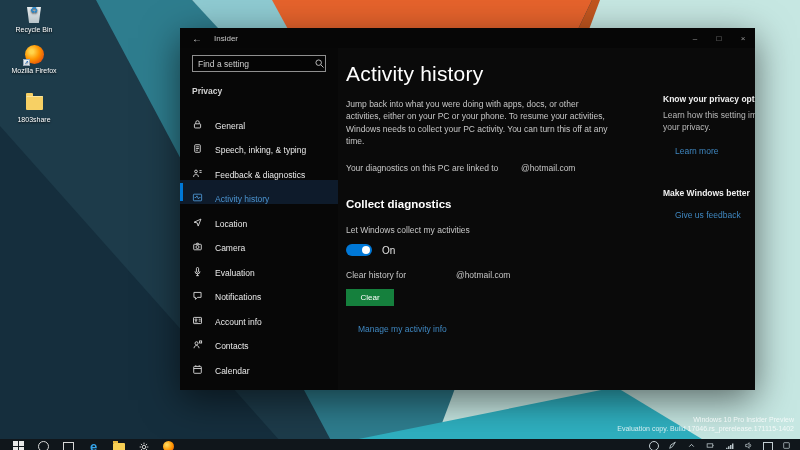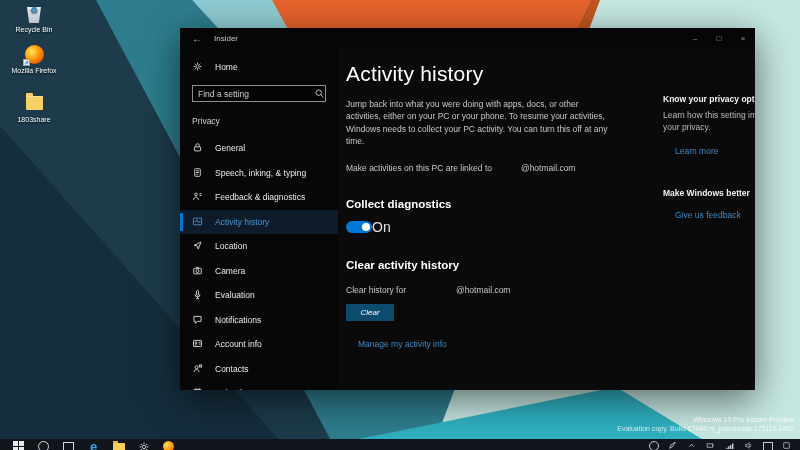--- a/index.html
+++ b/index.html
@@ -55,41 +55,41 @@
   .side-row.sel { background:#0e1b2b; color:#4b93cf; }
   .side-row.sel .ic { color:#4b93cf; }
   .side-row.sel::before { content:""; position:absolute; left:0; top:3px; bottom:3px; width:3px; background:#0078d7; }
   .home-row { height:24px; margin-bottom:6px; }
   .searchbox { margin:0 12px 14px 12px; height:17px; border:1px solid #8f8f8f; background:#050505;
                display:flex; align-items:center; }
   .searchbox input { flex:1; background:transparent; border:0; outline:none; color:#d6d6d6;
                      font-size:8.5px; padding:0 5px; font-family:inherit; }
   .searchbox input::placeholder { color:#cfcfcf; opacity:1; }
   .searchbox .mag { width:14px; color:#bdbdbd; flex:none; margin-right:3px; }
-  .side-section { padding-left:12px; font-size:8.5px; color:#d2d2d2; margin:4px 0 10px; }
-  .nav-list .side-row { height:24.5px; }
+  .side-section { padding-left:12px; font-size:8.5px; color:#d2d2d2; margin:4px 0 10px;font-weight:bold; }
+  .nav-list .side-row { height:24.5px;align-items:flex-end; }
   svg.sicon { width:11px; height:11px; display:block; }
 
   
   .content { flex:1; display:flex; padding:14px 0 0 8px; background:#0a0a0a; overflow:hidden; }
   .main-col { width:272px; flex:none; }
   .main-col h1 { font-size:21px; font-weight:300; letter-spacing:.2px; margin-bottom:12px; color:#fff; }
   .para { font-size:8.5px; line-height:1.45; color:#c7c7c7; width:262px; }
   .linked-row { position:relative; margin-top:16px; font-size:8.5px; color:#c7c7c7; height:11px; }
   .linked-row .acct { position:absolute; left:175px; top:0; color:#c7c7c7; }
   .subhead { font-size:11.5px; font-weight:700; color:#fff; margin-top:24px; }
   .toggle-label { font-size:8.5px; color:#c7c7c7; margin-top:15px; }
   .toggle-row { display:flex; align-items:center; margin-top:9px; }
   .toggle { width:26px; height:12px; border-radius:6px; background:#0078d7; position:relative; cursor:pointer; }
   .toggle .knob { position:absolute; right:2px; top:2px; width:8px; height:8px; border-radius:50%; background:#fff; }
-  .toggle-state { font-size:14px; color:#e2e2e2; }
+  .toggle-state { font-size:10px; color:#e2e2e2; margin-left:10px; }
   .clear-row { position:relative; margin-top:14px; font-size:8.5px; color:#c7c7c7; height:11px; }
   .clear-row .acct { position:absolute; left:110px; top:0; }
-  .btn { margin-top:8px; width:48px; height:17px; background:#0c4a6e; color:#fff; font-size:8px;
-         border:0; display:flex; align-items:center; justify-content:center; cursor:pointer; font-family:inherit;font-style:italic; }
+  .btn { margin-top:8px; width:48px; height:17px; background:#15803d; color:#fff; font-size:8px;
+         border:0; display:flex; align-items:center; justify-content:center; cursor:pointer; font-family:inherit; }
   .link { color:#3f87c0; font-size:8.5px; cursor:pointer; display:inline-block;padding-left:12px; }
   .manage-link { margin-top:18px; }
 
   
   .aside-col { margin-left:45px; width:125px; flex:none; padding-top:32px; }
   .aside-block { margin-bottom:30px; }
   .aside-head { font-size:8.5px; font-weight:700; color:#f0f0f0; margin-bottom:6px; }
   .aside-text { font-size:8.5px; color:#b9b9b9; line-height:1.4; margin-bottom:6px; }
 
   
@@ -166,29 +166,20 @@
         </div>
       <div class="tb-btn">
           <span>×</span>
         </div>
     </div>
   </div>
 
   <div class="win-body">
 
     <div class="sidebar">
-      <div class="side-row home-row">
-        <span class="ic">
-          <svg class="sicon" viewBox="0 0 16 16" fill="none" stroke="currentColor" stroke-width="1.3">
-              <circle cx="8" cy="8" r="2.3"></circle>
-              <path d="M8 2.2v2.2M8 11.6v2.2M2.2 8h2.2M11.6 8h2.2M3.9 3.9l1.6 1.6M10.5 10.5l1.6 1.6M12.1 3.9l-1.6 1.6M5.5 10.5l-1.6 1.6"></path>
-            </svg>
-        </span>
-        <span>Home</span>
-      </div>
       <div class="searchbox">
         <input type="text" placeholder="Find a setting" style="">
         <span class="mag">
           <svg class="sicon" viewBox="0 0 16 16" fill="none" stroke="currentColor" stroke-width="1.4">
               <circle cx="6.8" cy="6.8" r="4"></circle>
               <path d="M9.8 9.8l4 4"></path>
             </svg>
         </span>
       </div>
       <div class="side-section">Privacy</div>
@@ -295,33 +286,33 @@
           <span>Calendar</span>
         </div>
       </div>
     </div>
 
     <div class="content">
       <div class="main-col">
         <h1>Activity history</h1>
         <div class="para">Jump back into what you were doing with apps, docs, or other activities, either on your PC or your phone. To resume your activities, Windows needs to collect your PC activity. You can turn this off at any time.</div>
         <div class="linked-row">
-          <span>Make activities on this PC are linked to</span>
+          <span>Your diagnostics on this PC are linked to</span>
           <span class="acct">@hotmail.com</span>
         </div>
 
         <div class="subhead">Collect diagnostics</div>
+        <div class="toggle-label">Let Windows collect my activities</div>
         <div class="toggle-row">
           <div class="toggle">
               <span class="knob"></span>
             </div>
           <span class="toggle-state">On</span>
         </div>
 
-        <div class="subhead">Clear activity history</div>
         <div class="clear-row">
           <span>Clear history for</span>
           <span class="acct">@hotmail.com</span>
         </div>
         <button class="btn">Clear</button>
         <div><span class="link manage-link">Manage my activity info</span></div>
 
       </div>
 
       <div class="aside-col">

